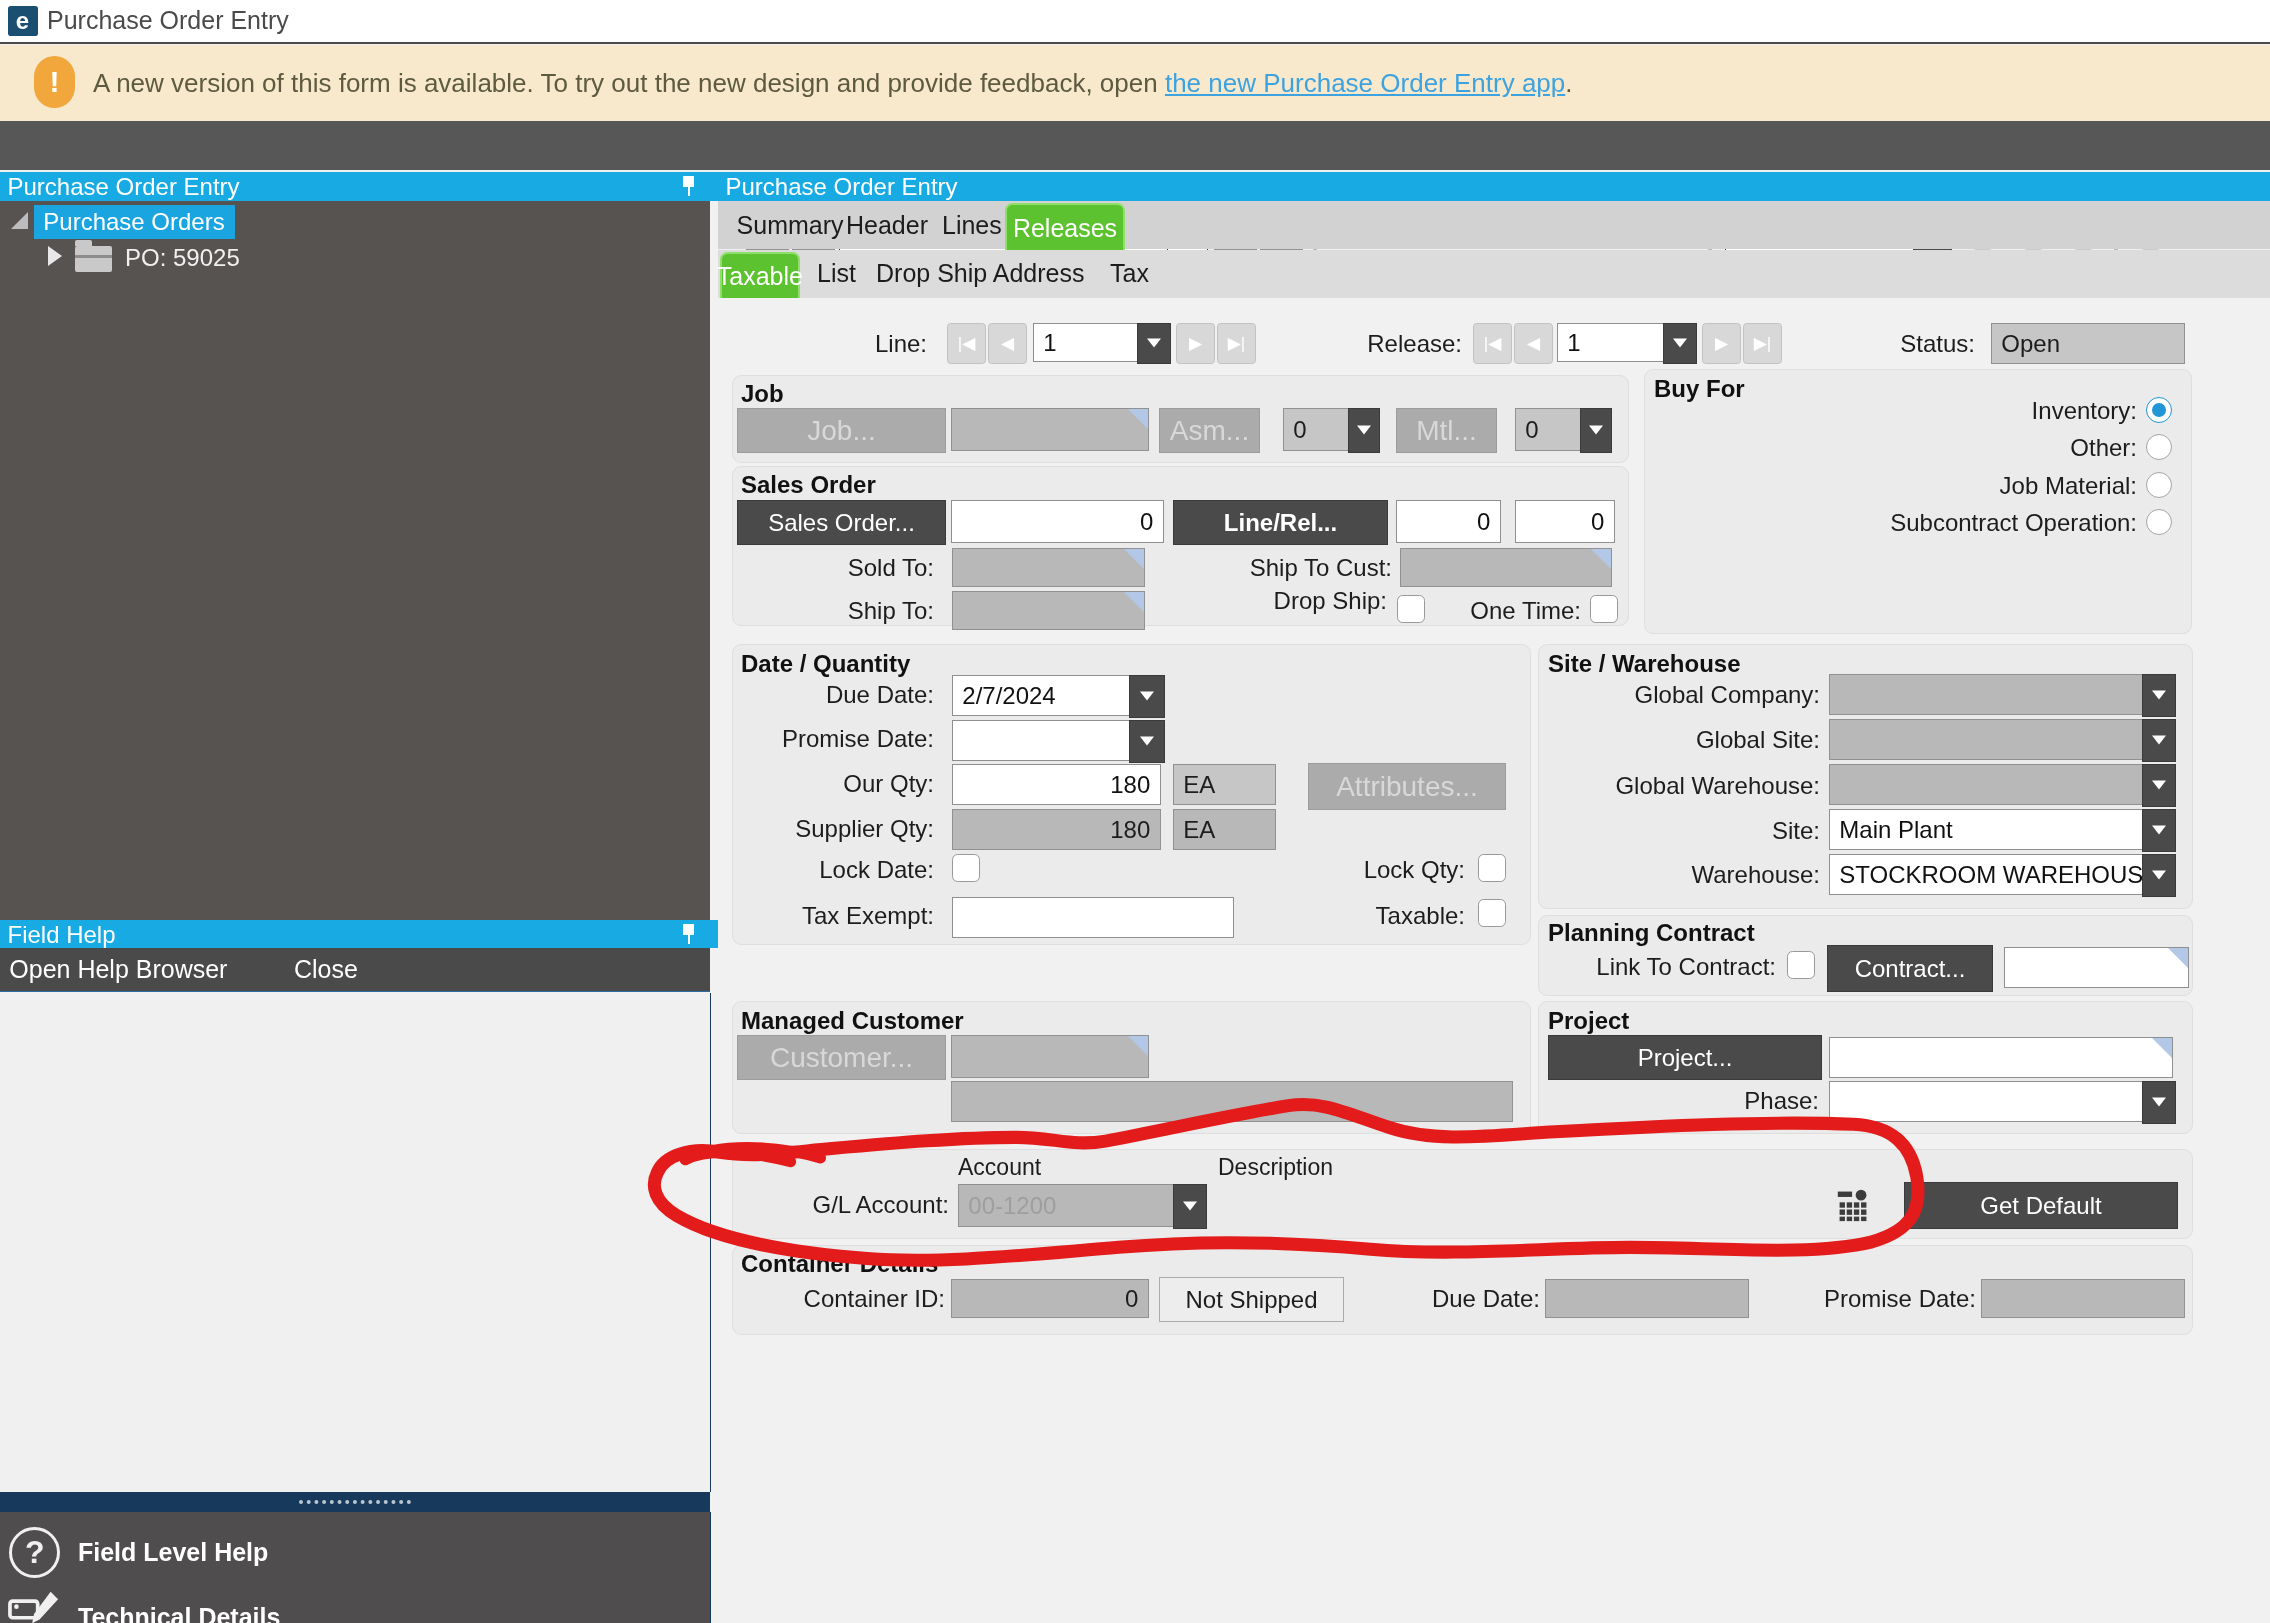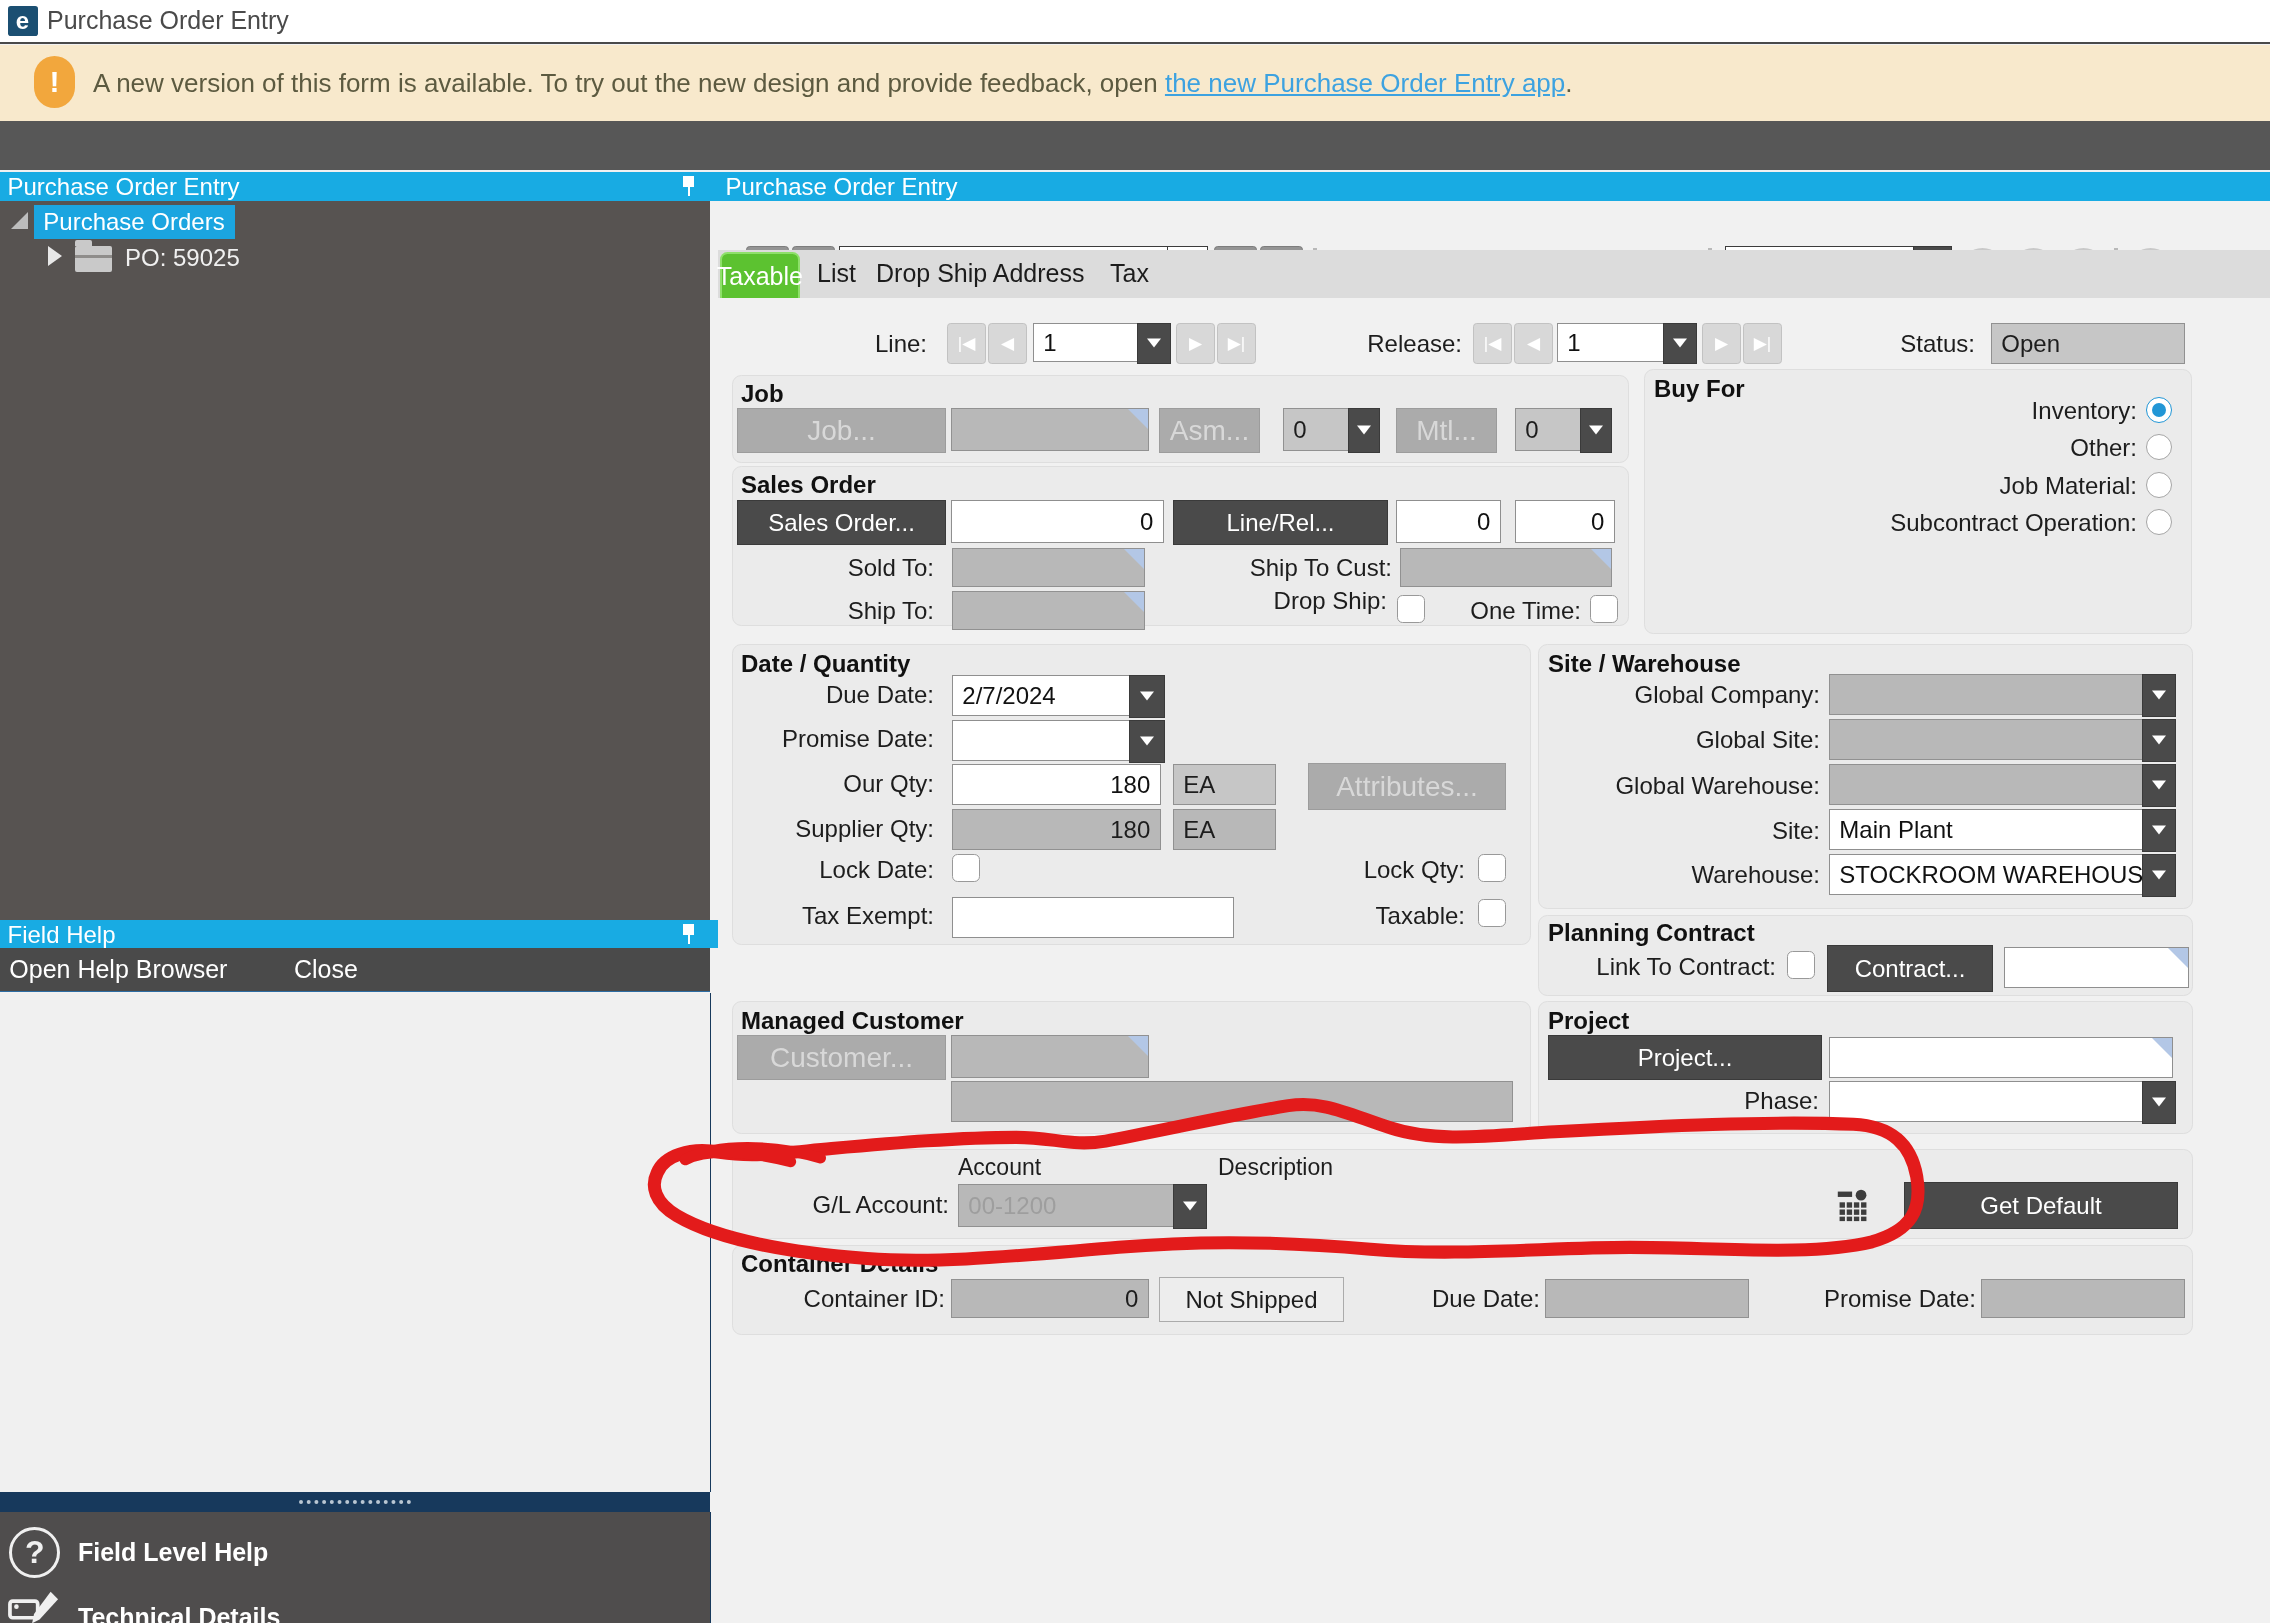--- a/index.html
+++ b/index.html
@@ -203,20 +203,26 @@
         <rect x="2" y="12" width="30" height="18" rx="3" fill="none" stroke="#f0f0f0" stroke-width="4"></rect>
         <circle cx="9" cy="18" r="2.5" fill="#f0f0f0"></circle>
         <path d="M46 2 L54 10 L34 32 L26 36 L28 26 Z" fill="#f0f0f0"></path>
       </svg>
     <div class="helpitemlbl" style="left:78px;top:91px;">Technical Details</div>
   </div>
 
   <div class="panelhdr" style="left:718px;top:172px;width:1553px;height:29px;">
     <span>Purchase Order Entry</span>
   </div>
+  <div class="abs" id="tabstrip">
+    <div class="tab" style="left:18.6px;">Summary</div>
+    <div class="tab" style="left:128px;">Header</div>
+    <div class="tab" style="left:224px;">Lines</div>
+    <div class="tabsel" style="left:287px;top:1.9px;width:116px;height:47px;">Releases</div>
+  </div>
   <div class="abs" id="subtabstrip">
     <div class="tabsel" style="left:1.9px;top:1.9px;width:76px;height:45px;">Taxable</div>
     <div class="tab" style="left:99px;line-height:47px;">List</div>
     <div class="tab" style="left:158px;line-height:47px;">Drop Ship Address</div>
     <div class="tab" style="left:392px;line-height:47px;">Tax</div>
   </div>
   <div class="abs" id="maincontent"></div>
 
   <div class="lbl" style="left:787px;top:330px;width:140px;">Line:</div>
   <div class="navbtn" style="left:947px;top:323px;width:37px;height:39px;background:#d8d8d8;border-color:#c2c2c2;color:#ffffff;font-size:17px;">|◀</div>
@@ -243,21 +249,21 @@
   <div class="dfield" style="left:1283px;top:408px;width:45px;height:41px;line-height:41px;background:#c6c6c6;">0</div>
   <div class="caretbox" style="left:1348px;top:408px;width:30px;height:43px;"></div>
   <div class="btn-dis" style="left:1396px;top:408px;width:99px;height:43px;">Mtl...</div>
   <div class="dfield" style="left:1515px;top:408px;width:45px;height:41px;line-height:41px;background:#c6c6c6;">0</div>
   <div class="caretbox" style="left:1580px;top:408px;width:30px;height:43px;"></div>
 
   <div class="group" style="left:732px;top:466px;width:895px;height:158px;"></div>
   <div class="gtitle" style="left:741px;top:471px;">Sales Order</div>
   <div class="btn-dark" style="left:737px;top:500px;width:207px;height:43px;">Sales Order...</div>
   <div class="tf right" style="left:951px;top:500px;width:192px;height:41px;line-height:41px;">0</div>
-  <div class="btn-dark" style="left:1173px;top:500px;width:213px;height:43px;">Line/Rel...</div>
+  <div class="btn-dark" style="left:1173px;top:500px;width:213px;height:43px;font-weight:bold;">Line/Rel...</div>
   <div class="tf right" style="left:1396px;top:500px;width:84px;height:41px;line-height:41px;">0</div>
   <div class="tf right" style="left:1515px;top:500px;width:79px;height:41px;line-height:41px;">0</div>
   <div class="lbl" style="left:794px;top:554px;width:140px;">Sold To:</div>
   <div class="dfield corner" style="left:952px;top:548px;width:172px;height:37px;"></div>
   <div class="lbl" style="left:1206px;top:554px;width:186px;">Ship To Cust:</div>
   <div class="dfield corner" style="left:1400px;top:548px;width:191px;height:37px;"></div>
   <div class="lbl" style="left:794px;top:597px;width:140px;">Ship To:</div>
   <div class="dfield corner" style="left:952px;top:591px;width:172px;height:37px;"></div>
   <div class="lbl" style="left:1229px;top:587px;width:158px;">Drop Ship:</div>
   <div class="cb" style="left:1397px;top:595px;"></div>

